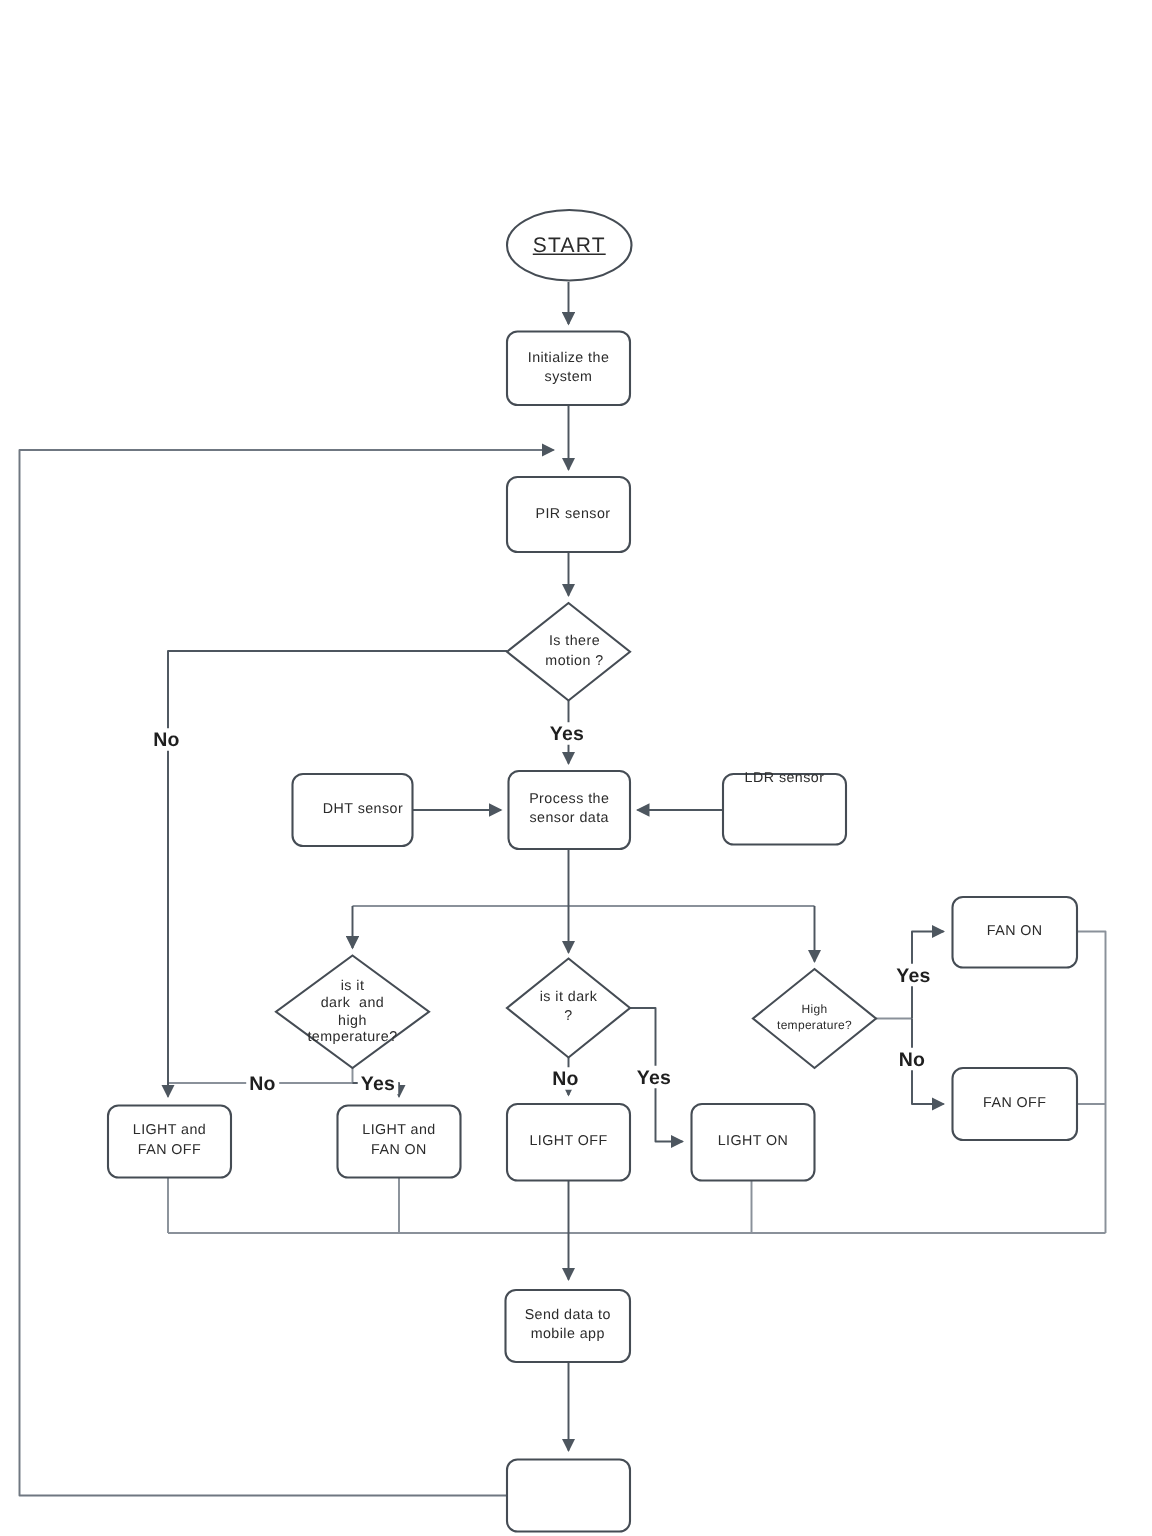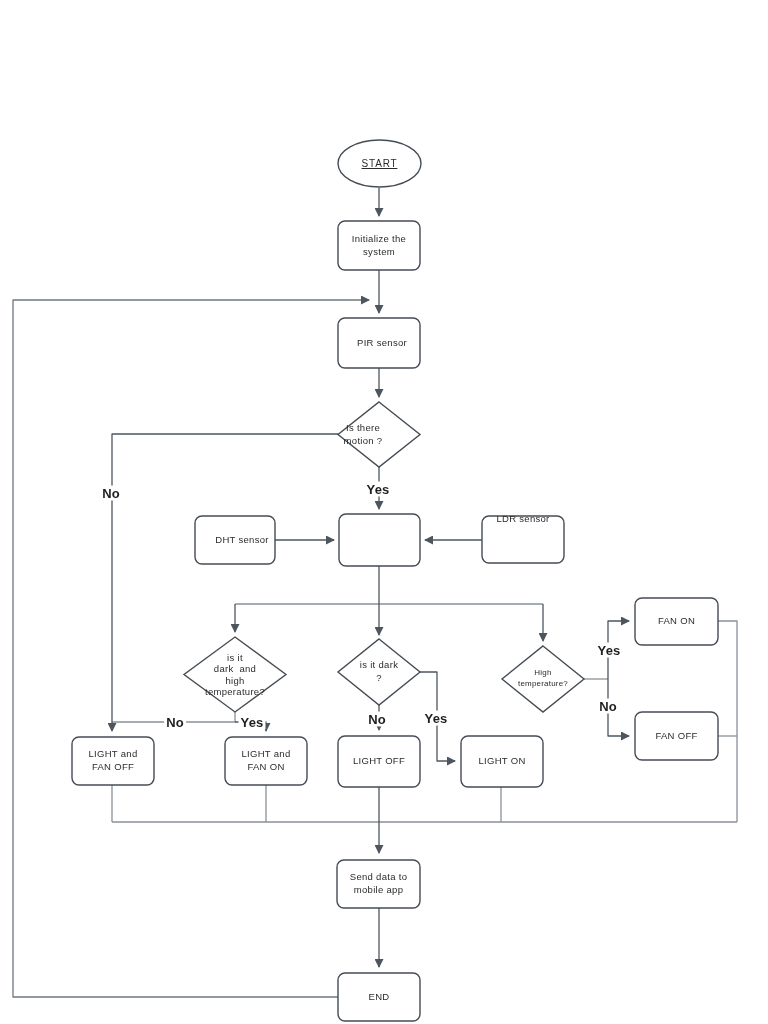--- a/index.html
+++ b/index.html
@@ -14,21 +14,21 @@
   .shape{fill:#ffffff;stroke:var(--node-border,#454c54);stroke-width:1.4;}
   .ed{fill:none;stroke:var(--connector-dark,#4d565f);stroke-width:1.3;stroke-linejoin:round;}
   .em{fill:none;stroke:var(--connector-mid,#6f7781);stroke-width:1.3;stroke-linejoin:round;}
   .el{fill:none;stroke:var(--connector-light,#8a919a);stroke-width:1.3;stroke-linejoin:round;}
   #arrowhead path{fill:var(--connector-dark,#4d565f);}
   .nlabel{
     position:absolute;display:flex;align-items:center;justify-content:center;
     text-align:center;font-size:9.5px;line-height:1.32;color:var(--text,#2b2b2b);
     white-space:pre-wrap;letter-spacing:.3px;pointer-events:none;
   }
-  .nlabel.start{font-size:10px;letter-spacing:.8px;text-decoration:underline;}
+  .nlabel.start{font-size:14px;letter-spacing:.8px;text-decoration:underline;}
   .nlabel.tiny{font-size:8px;letter-spacing:.2px;}
   .elabel{
     position:absolute;transform:translate(-50%,-50%);
     font-size:13px;font-weight:700;color:#1f1f1f;
     background:#ffffff;padding:0 2px;letter-spacing:.2px;pointer-events:none;
   }
 </style>
 </head>
 <body>
 
@@ -88,43 +88,44 @@
     <rect class="shape" x="338" y="736" width="82" height="51" rx="7"></rect>
     <rect class="shape" x="461" y="736" width="82" height="51" rx="7"></rect>
     <rect class="shape" x="337" y="860" width="83" height="48" rx="7"></rect>
     <rect class="shape" x="338" y="973" width="82" height="48" rx="7"></rect>
   </svg>
 
   <div class="nlabel start" style="left:338px;top:140px;width:83px;height:47px">START</div>
   <div class="nlabel" style="left:338px;top:221px;width:82px;height:49px">Initialize the
 system</div>
   <div class="nlabel" style="left:338px;top:318px;width:88px;height:50px">PIR sensor</div>
-  <div class="nlabel" style="left:324px;top:404px;width:78px;height:61px">Is there
+  <div class="nlabel" style="left:344px;top:404px;width:78px;height:61px">Is there
 motion ?</div>
   <div class="nlabel" style="left:208px;top:516px;width:68px;height:48px">DHT sensor</div>
+  <div class="nlabel" style="left:339px;top:514px;width:81px;height:52px">Process the
+sensor data</div>
   <div class="nlabel" style="left:482px;top:496px;width:82px;height:47px">LDR sensor</div>
   <div class="nlabel" style="left:187px;top:639px;width:96px;height:71px;line-height:1.18">is it
 dark  and
 high
 temperature?</div>
   <div class="nlabel" style="left:340px;top:641px;width:78px;height:62px">is it dark
 ?</div>
   <div class="nlabel tiny" style="left:504px;top:648px;width:78px;height:62px">High
 temperature?</div>
   <div class="nlabel" style="left:635px;top:598px;width:83px;height:47px">FAN ON</div>
   <div class="nlabel" style="left:635px;top:712px;width:83px;height:48px">FAN OFF</div>
   <div class="nlabel" style="left:72px;top:737px;width:82px;height:48px">LIGHT and
 FAN OFF</div>
   <div class="nlabel" style="left:225px;top:737px;width:82px;height:48px">LIGHT and
 FAN ON</div>
   <div class="nlabel" style="left:338px;top:736px;width:82px;height:51px">LIGHT OFF</div>
   <div class="nlabel" style="left:337px;top:860px;width:83px;height:48px">Send data to
 mobile app</div>
   <div class="nlabel" style="left:461px;top:736px;width:82px;height:51px">LIGHT ON</div>
-  <div class="nlabel" style="left:338px;top:973px;width:82px;height:48px">END</div>
 
   <div class="elabel" style="left:378px;top:489px">Yes</div>
   <div class="elabel" style="left:111px;top:493px">No</div>
   <div class="elabel" style="left:175px;top:722px">No</div>
   <div class="elabel" style="left:252px;top:722px">Yes</div>
   <div class="elabel" style="left:377px;top:719px">No</div>
   <div class="elabel" style="left:436px;top:718px">Yes</div>
   <div class="elabel" style="left:609px;top:650px">Yes</div>
   <div class="elabel" style="left:608px;top:706px">No</div>
 

